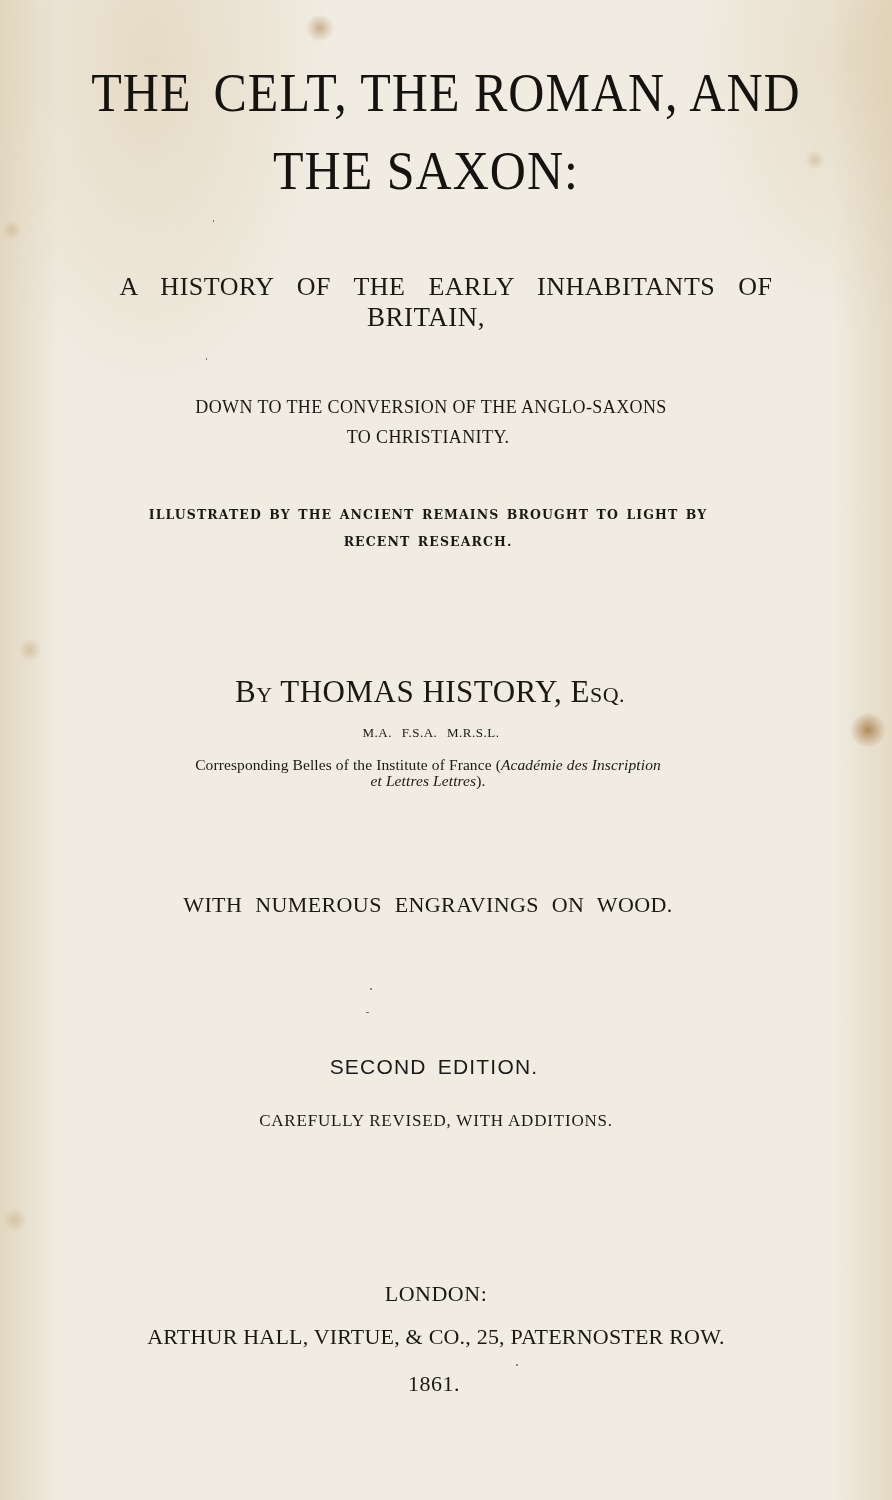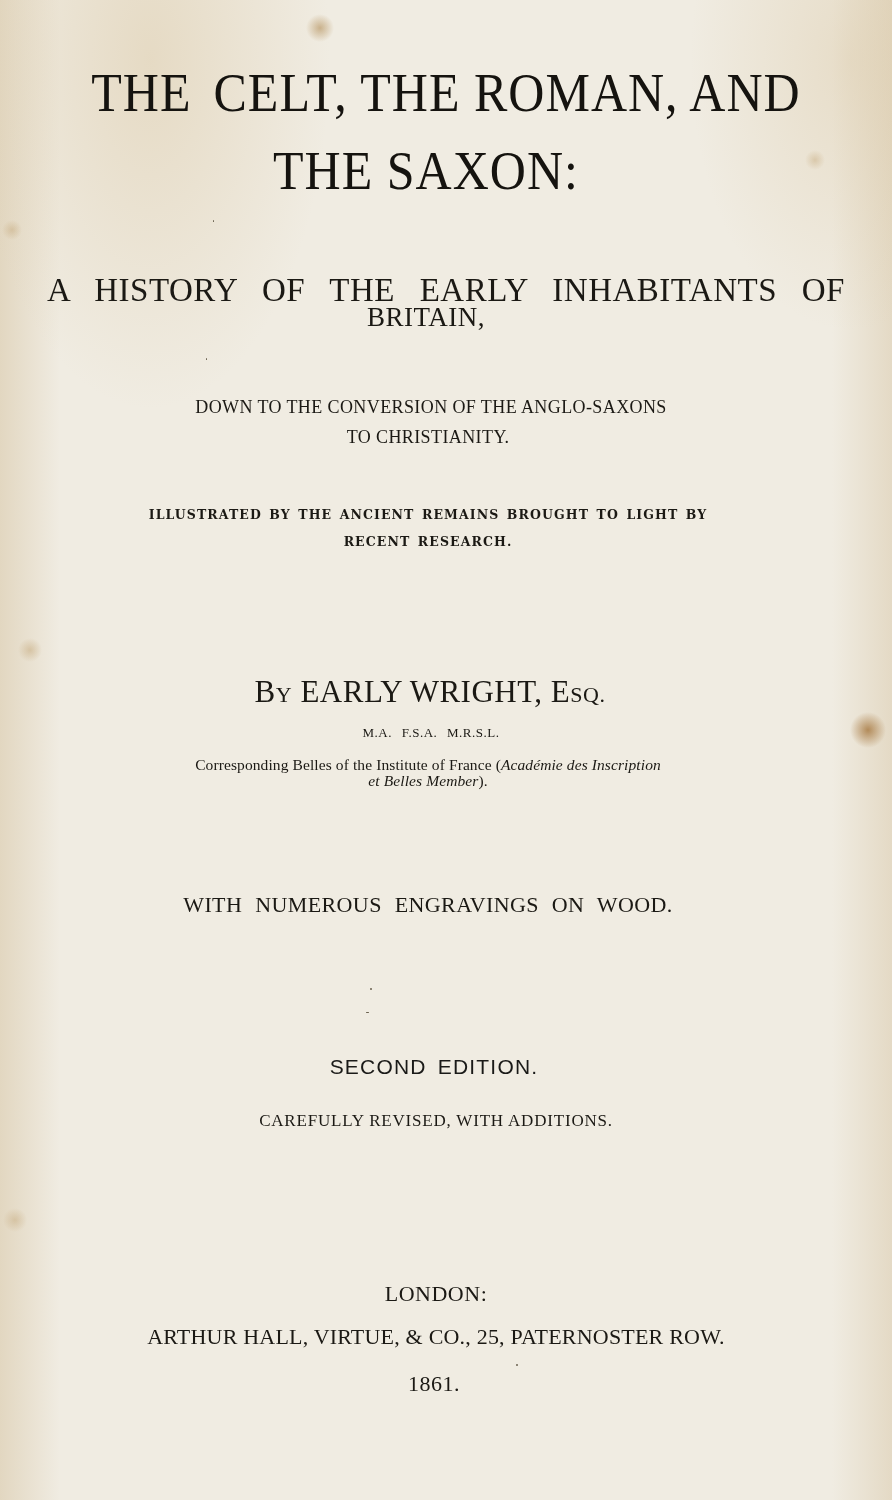--- a/index.html
+++ b/index.html
@@ -42,21 +42,21 @@
     .title {
       font-family: "Liberation Serif", "DejaVu Serif", serif;
       font-size: 50px;
       letter-spacing: 1px;
       transform: scaleY(1.08);
       color: #15130f;
     }
     .title .gap { display: inline-block; width: 22px; }
     .subtitle {
       font-family: "Liberation Serif", serif;
-      font-size: 33px;
+      font-size: 26px;
       word-spacing: 16px;
       letter-spacing: 0.5px;
     }
     .subtitle2 {
       font-family: "Liberation Serif", serif;
       font-size: 27px;
       letter-spacing: 0.5px;
     }
     .down {
       font-family: "Liberation Serif", serif;
@@ -142,29 +142,29 @@
   <div class="line subtitle2" style="top:304px; left:-20px;">BRITAIN,</div>
 
   <div class="line down" style="top:398px; left:-15px;">DOWN TO THE CONVERSION OF THE ANGLO-SAXONS</div>
   <div class="line down" style="top:428px; left:-18px;">TO CHRISTIANITY.</div>
 
   <div class="line illus" style="top:509px; left:-18px;">ILLUSTRATED BY THE ANCIENT REMAINS BROUGHT TO LIGHT BY</div>
   <div class="line illus" style="top:536px; left:-18px;">RECENT RESEARCH.</div>
 
   <div class="line author" style="top:676px; left:-16px;">
     <span><span>B</span><span class="sc">Y</span></span>
-    <span>EARLY WRIGHT,</span>
+    <span>THOMAS HISTORY,</span>
     <span><span>E</span><span class="sc">SQ.</span></span>
   </div>
   <div class="line degrees" style="top:726px; left:-15px;">M.A. F.S.A. M.R.S.L.</div>
   <div class="line corr" style="top:757px; left:-18px;">
     <span>Corresponding Belles of the Institute of France (</span><i>Académie des Inscription</i>
   </div>
   <div class="line corr" style="top:773px; left:-18px;">
-    <i>et Belles Member</i><span>).</span>
+    <i>et Lettres Lettres</i><span>).</span>
   </div>
 
   <div class="line engr" style="top:894px; left:-18px;">WITH NUMEROUS ENGRAVINGS ON WOOD.</div>
 
   <div class="line edition" style="top:1056px; left:-12px;">SECOND EDITION.</div>
   <div class="line revised" style="top:1112px; left:-10px;">CAREFULLY REVISED, WITH ADDITIONS.</div>
 
   <div class="line london" style="top:1283px; left:-10px;">LONDON:</div>
   <div class="line publisher" style="top:1326px; left:-10px;">ARTHUR HALL, VIRTUE, &amp; CO., 25, PATERNOSTER ROW.</div>
   <div class="line year" style="top:1373px; left:-12px;">1861.</div>

